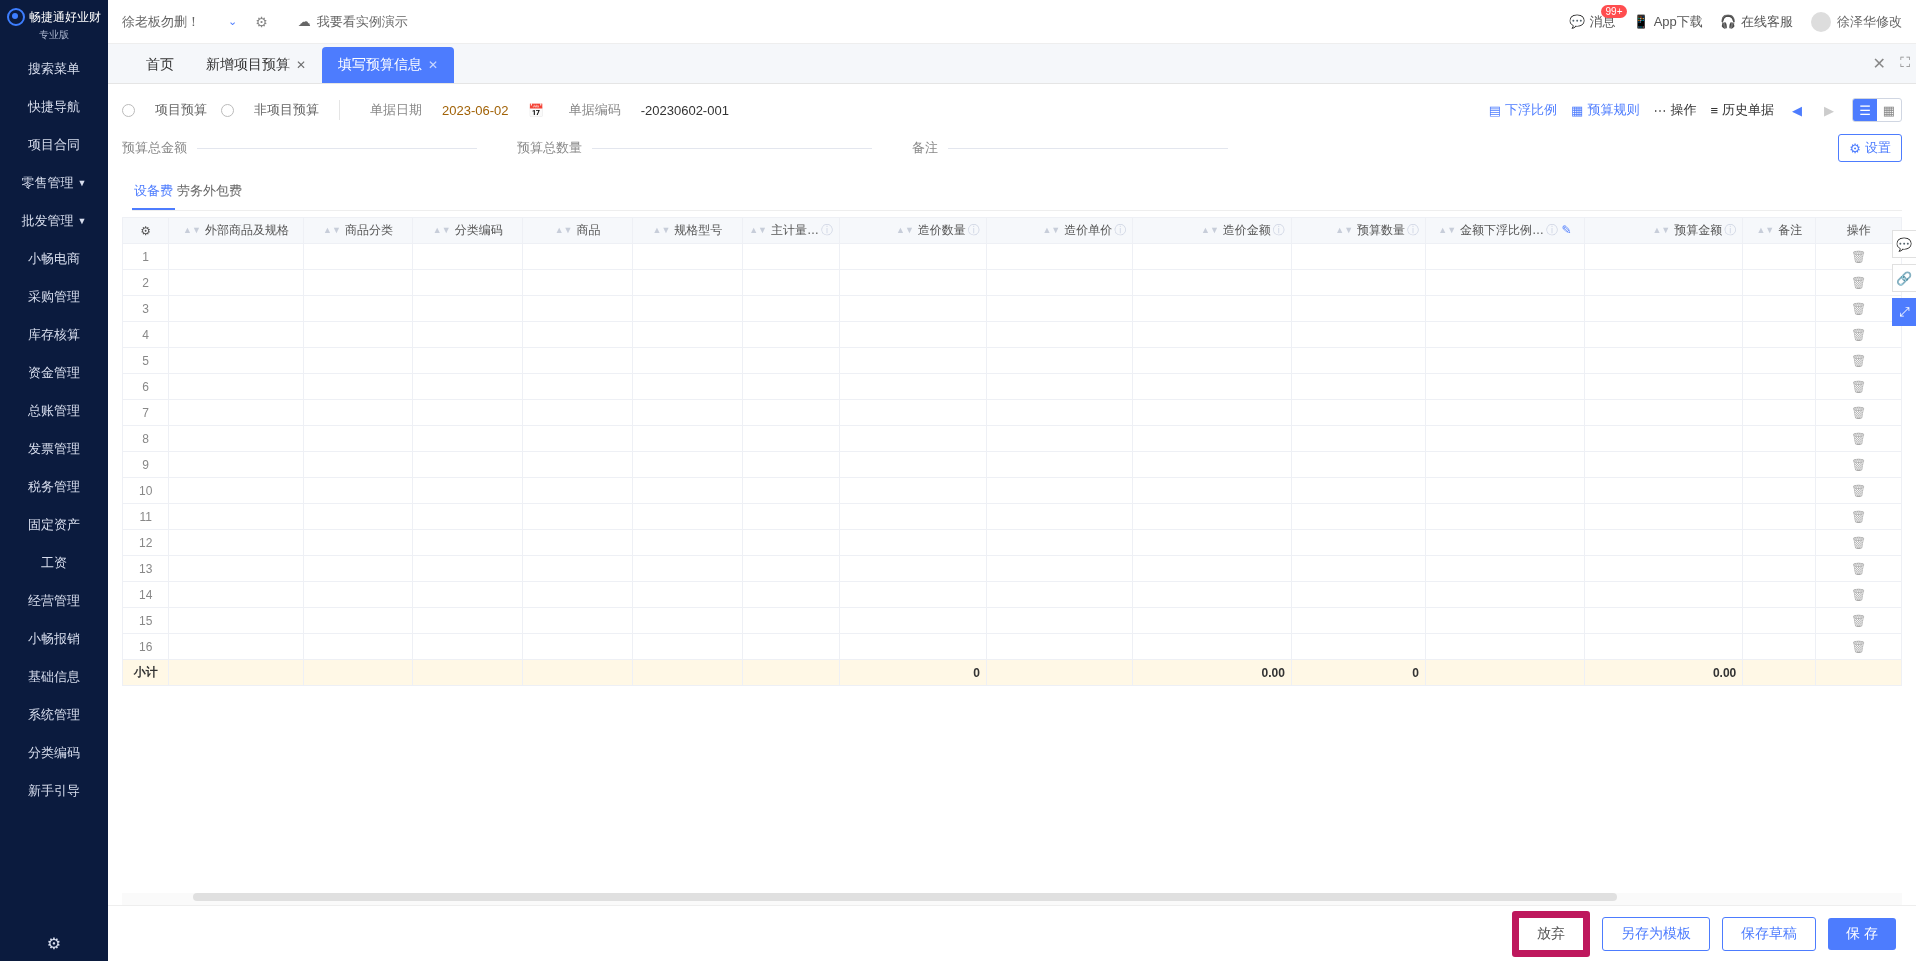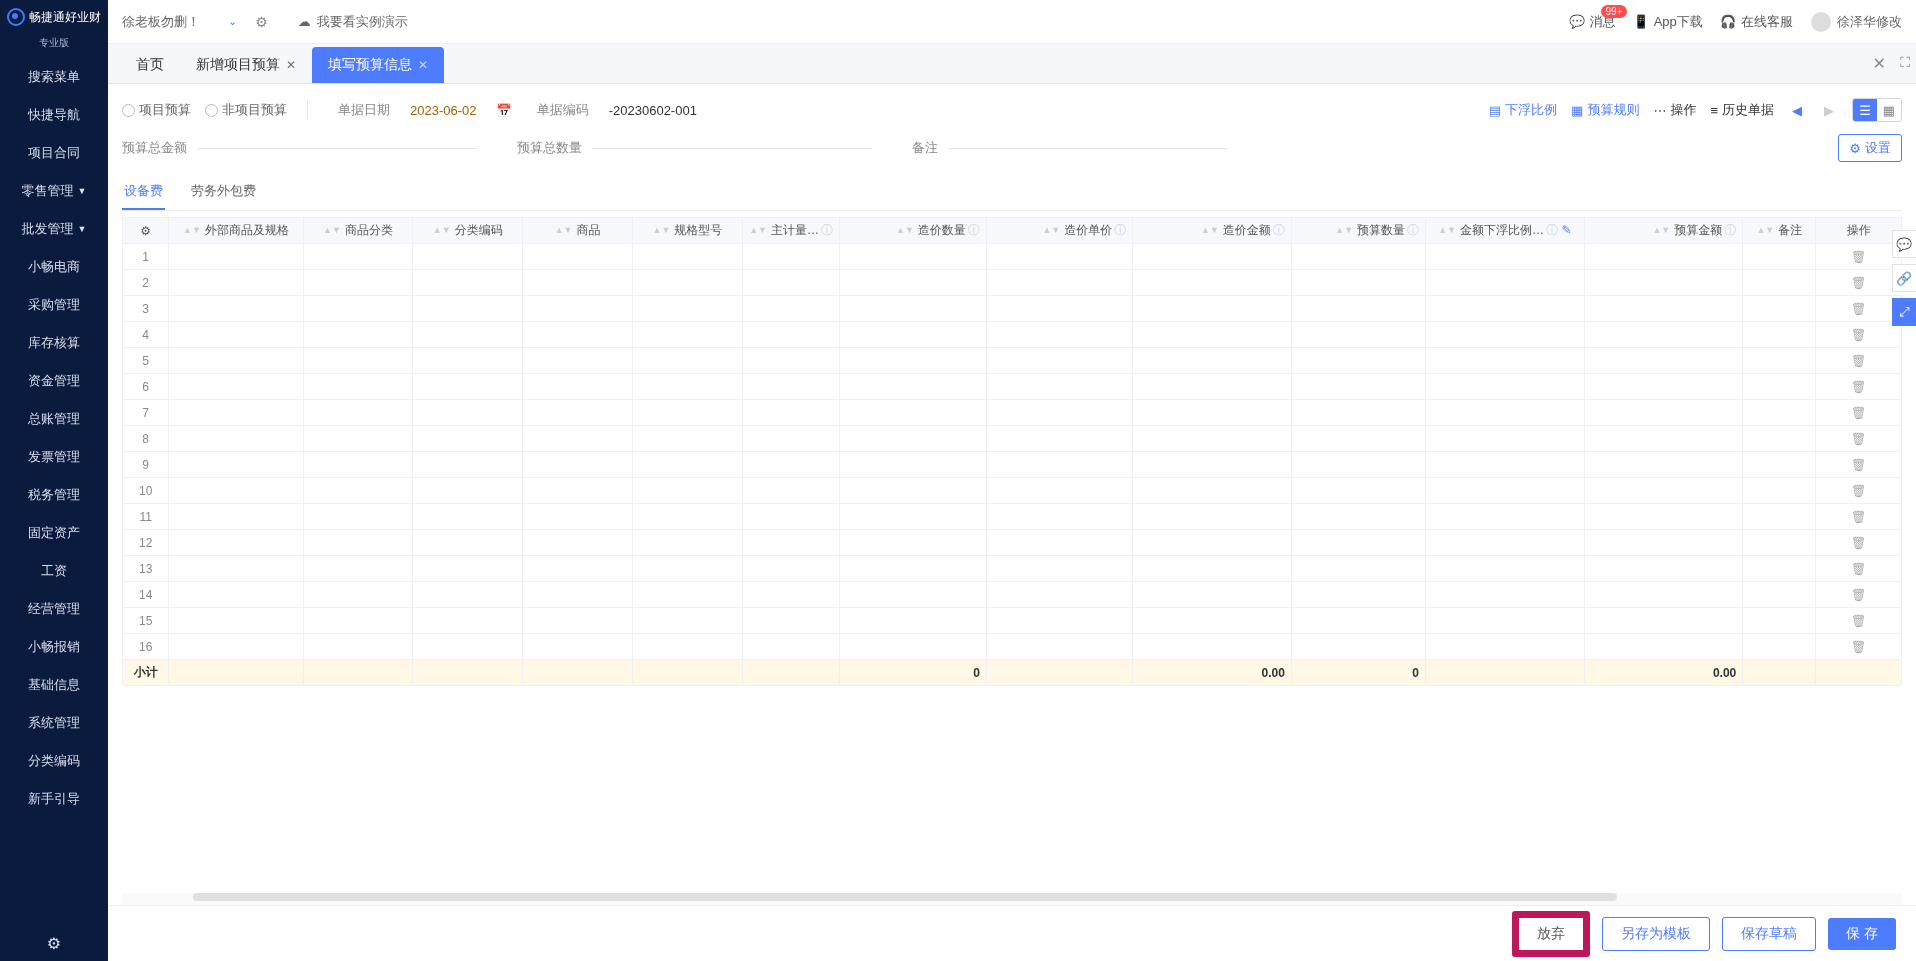--- a/index.html
+++ b/index.html
@@ -3,50 +3,50 @@
 <meta charset="utf-8">
 <style>
 * { margin: 0; padding: 0; box-sizing: border-box; }
 body { font-family: "Microsoft YaHei", Arial, sans-serif; font-size: 13px; color: #333; background: #f5f5f5; overflow: hidden; }
 .app { display: flex; height: 100vh; }
 .sidebar { width: 108px; background: #0b1b3e; color: #fff; flex-shrink: 0; display: flex; flex-direction: column; }
 .logo { padding: 8px 6px; text-align: center; }
 .logo-row { display: flex; align-items: center; justify-content: center; gap: 4px; font-size: 12px; }
 .logo-icon { width: 18px; height: 18px; border: 2px solid #3d7eff; border-radius: 50%; position: relative; }
 .logo-icon::after { content: ""; position: absolute; width: 6px; height: 6px; background: #3d7eff; border-radius: 50%; top: 3px; left: 3px; }
-.logo-sub { font-size: 10px; color: #a8b3cc; margin-top: 10px; }
+.logo-sub { font-size: 10px; color: #a8b3cc; margin-top: 2px; }
 .side-menu { flex: 1; overflow-y: auto; }
 .side-item { padding: 10px 8px; text-align: center; font-size: 13px; color: #d8deee; cursor: pointer; display: flex; align-items: center; justify-content: center; gap: 4px; }
 .caret-down { font-size: 9px; }
 .side-footer { padding: 8px; text-align: center; }
 .gear { font-size: 16px; color: #d8deee; cursor: pointer; }
 
 .main { flex: 1; display: flex; flex-direction: column; background: #fff; min-width: 0; }
 .topbar { height: 44px; background: #fff; display: flex; align-items: center; padding: 0 14px; border-bottom: 1px solid #eee; }
 .org { color: #666; display: flex; align-items: center; gap: 8px; }
 .org-dd { color: #4d7cfe; font-size: 11px; margin-left: 20px; }
 .org-gear { color: #888; font-size: 14px; margin-left: 10px; cursor: pointer; }
 .demo-link { margin-left: 30px; color: #666; display: flex; align-items: center; gap: 6px; cursor: pointer; }
 .spacer { flex: 1; }
 .top-actions { display: flex; align-items: center; gap: 18px; color: #555; }
 .top-actions .tact { display: flex; align-items: center; gap: 4px; cursor: pointer; position: relative; }
 .badge { position: absolute; top: -8px; right: -12px; background: #ff4d4f; color: #fff; font-size: 10px; padding: 1px 5px; border-radius: 8px; }
 .user { display: flex; align-items: center; gap: 6px; color: #666; }
 .avatar { width: 20px; height: 20px; background: #ddd; border-radius: 50%; }
 
-.tabbar { height: 40px; background: #f5f7fa; display: flex; align-items: flex-end; padding: 0 12px; border-bottom: 1px solid #e5e5e5; position: relative; }
+.tabbar { height: 40px; background: #f5f7fa; display: flex; align-items: flex-end; padding: 0 22px; border-bottom: 1px solid #e5e5e5; position: relative; }
 .tab { padding: 9px 16px; color: #333; cursor: pointer; display: flex; align-items: center; gap: 6px; font-size: 14px; }
 .tab.active { background: #4d7cfe; color: #fff; border-radius: 4px 4px 0 0; }
 .tab .x { font-size: 12px; opacity: .7; }
 .tabbar-close { position: absolute; right: 30px; top: 10px; font-size: 16px; color: #888; cursor: pointer; }
 .tabbar-expand { position: absolute; right: 6px; top: 10px; font-size: 14px; color: #888; cursor: pointer; }
 
 .content { flex: 1; display: flex; flex-direction: column; padding: 10px 14px 0 14px; min-height: 0; }
 .filter-row { display: flex; align-items: center; gap: 14px; height: 32px; }
-.radio { display: inline-flex; align-items: center; gap: 4px; color: #666; cursor: pointer; }
+.radio { display: inline-flex; align-items: center; gap: 20px; color: #666; cursor: pointer; }
 .radio-dot { width: 13px; height: 13px; border: 1px solid #bbb; border-radius: 50%; }
 .divider-v { width: 1px; height: 20px; background: #e5e5e5; margin: 0 6px; }
 .meta-lbl { color: #888; margin-left: 10px; }
 .meta-val { color: #333; margin-left: 6px; }
 .date-link { color: #a16207; font-weight: 500; }
 .cal-ico { color: #4d7cfe; margin-left: 6px; }
 .right-tools { margin-left: auto; display: flex; align-items: center; gap: 14px; color: #4d7cfe; }
 .right-tools .rt { display: flex; align-items: center; gap: 4px; cursor: pointer; color: #666; }
 .right-tools .rt.primary { color: #333; }
 .view-toggle { display: flex; border: 1px solid #d0d6e2; border-radius: 3px; overflow: hidden; }
@@ -54,21 +54,21 @@
 .view-toggle span.active { background: #4d7cfe; color: #fff; }
 .nav-arrow { color: #4d7cfe; cursor: pointer; padding: 0 4px; }
 .nav-arrow.disabled { color: #ccc; }
 
 .summary-row { display: flex; align-items: center; height: 44px; gap: 40px; }
 .summary-item { display: flex; align-items: center; gap: 10px; }
 .summary-lbl { color: #888; font-weight: 500; }
 .summary-line { width: 280px; border-bottom: 1px solid #e3e6ee; height: 1px; }
 .settings-btn { margin-left: auto; border: 1px solid #4d7cfe; color: #4d7cfe; padding: 4px 10px; border-radius: 3px; cursor: pointer; display: flex; align-items: center; gap: 4px; }
 
-.subtabs { display: flex; gap: 24px; border-bottom: 1px solid #eee; margin-top: 4px; }
+.subtabs { display: flex; border-bottom: 1px solid #eee; margin-top: 4px; margin-left: 10px; }
 .subtab { padding: 8px 2px; color: #666; cursor: pointer; }
 .subtab.active { color: #4d7cfe; border-bottom: 2px solid #4d7cfe; }
 
 .table-wrap { flex: 1; overflow: auto; margin-top: 6px; position: relative; }
 table { border-collapse: collapse; width: 100%; table-layout: fixed; min-width: 1480px; }
 th, td { border: 1px solid #eef0f5; height: 26px; font-size: 12px; padding: 0 6px; white-space: nowrap; overflow: hidden; text-overflow: ellipsis; }
 th { background: #f6f8fb; color: #555; font-weight: normal; position: sticky; top: 0; }
 th .sorter { color: #c7cdd9; font-size: 9px; margin-right: 4px; display: inline-flex; flex-direction: column; line-height: 5px; vertical-align: middle; }
 th .info { color: #cfd5e3; margin-left: 2px; }
 td.num { text-align: center; color: #888; }

